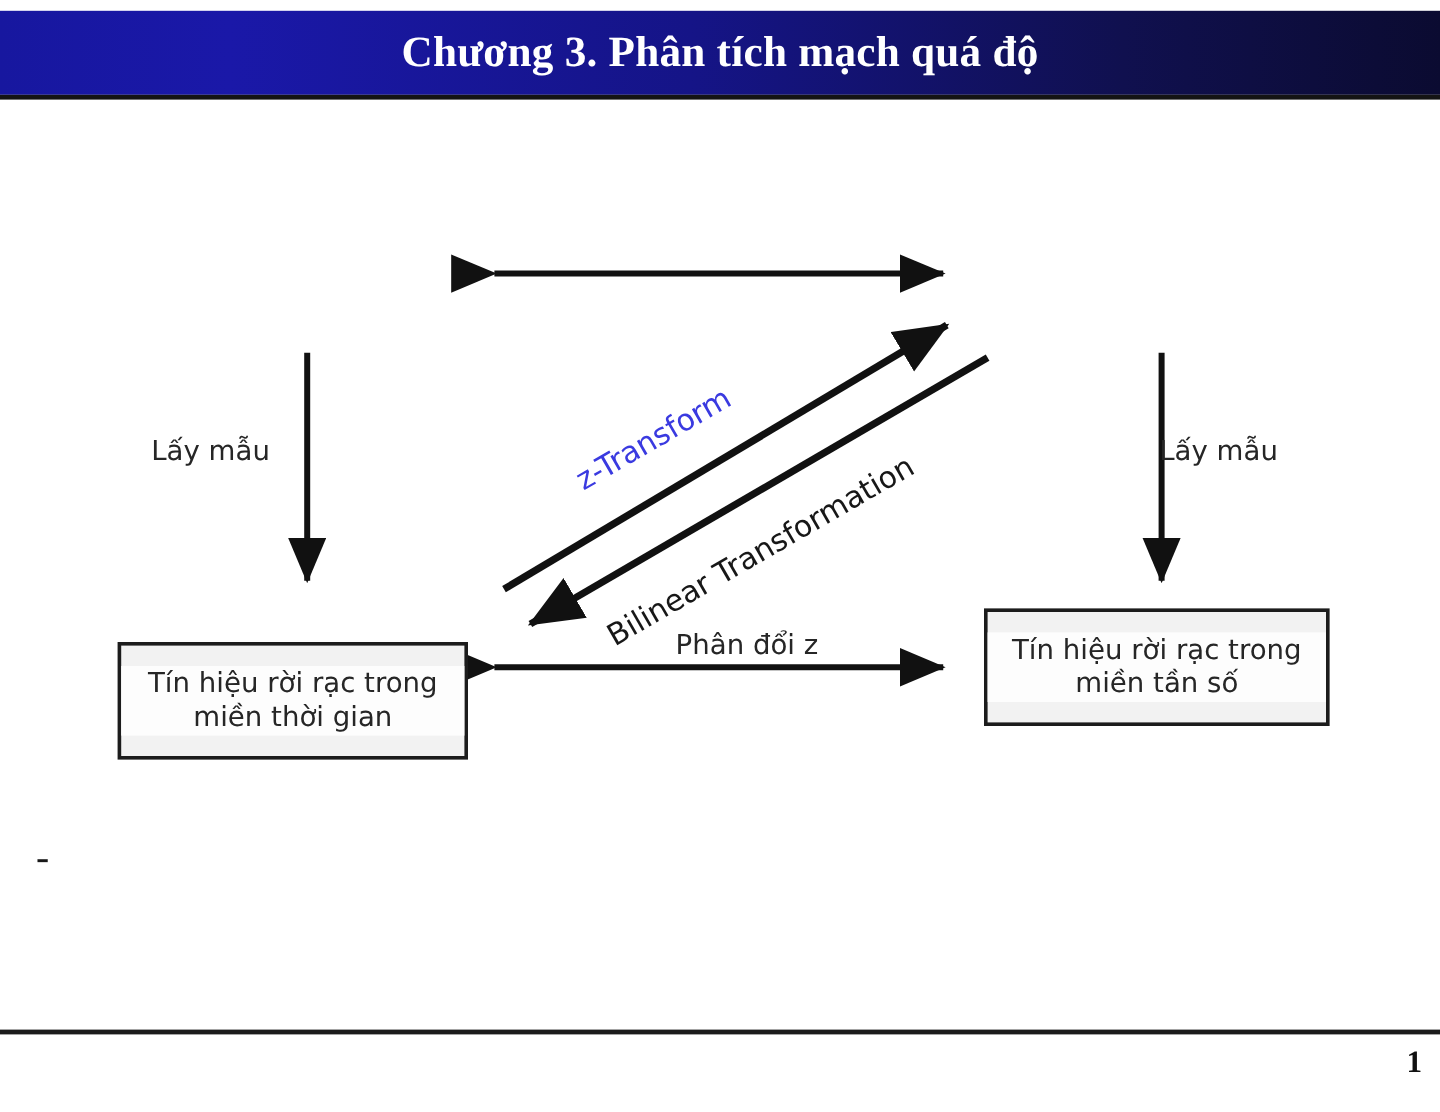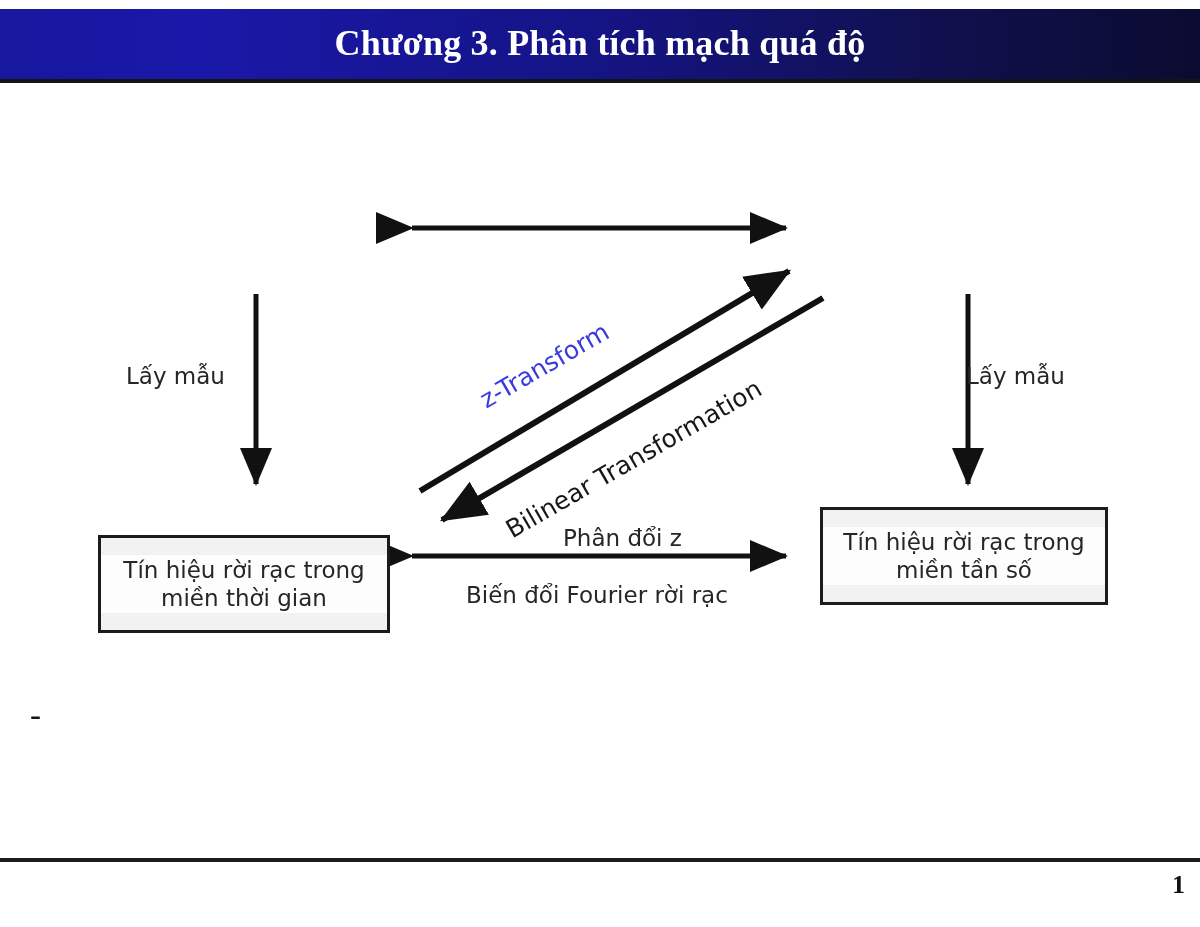--- a/index.html
+++ b/index.html
@@ -195,21 +195,20 @@
 
   <div class="dbox" id="box-bl">
     <span>Tín hiệu rời rạc trong miền thời gian</span>
   </div>
 
   <div class="dbox" id="box-br">
     <span>Tín hiệu rời rạc trong miền tần số</span>
   </div>
 
   <div class="lbl" id="lbl-z">Phân đổi z</div>
-  <div class="lbl" id="lbl-dft">Biến đổi Fourier rời rạc</div>
   <div class="lbl" id="lbl-sample-left">Lấy mẫu</div>
   <div class="lbl" id="lbl-sample-right">Lấy mẫu</div>
 
   <div class="diag-lbl" id="lbl-ztransform">z-Transform</div>
   <div class="diag-lbl" id="lbl-bilinear">Bilinear Transformation</div>
 </div>
 
 <div id="body-block">
   <div id="bullet-row">
     <span id="bullet-dash">-</span>

